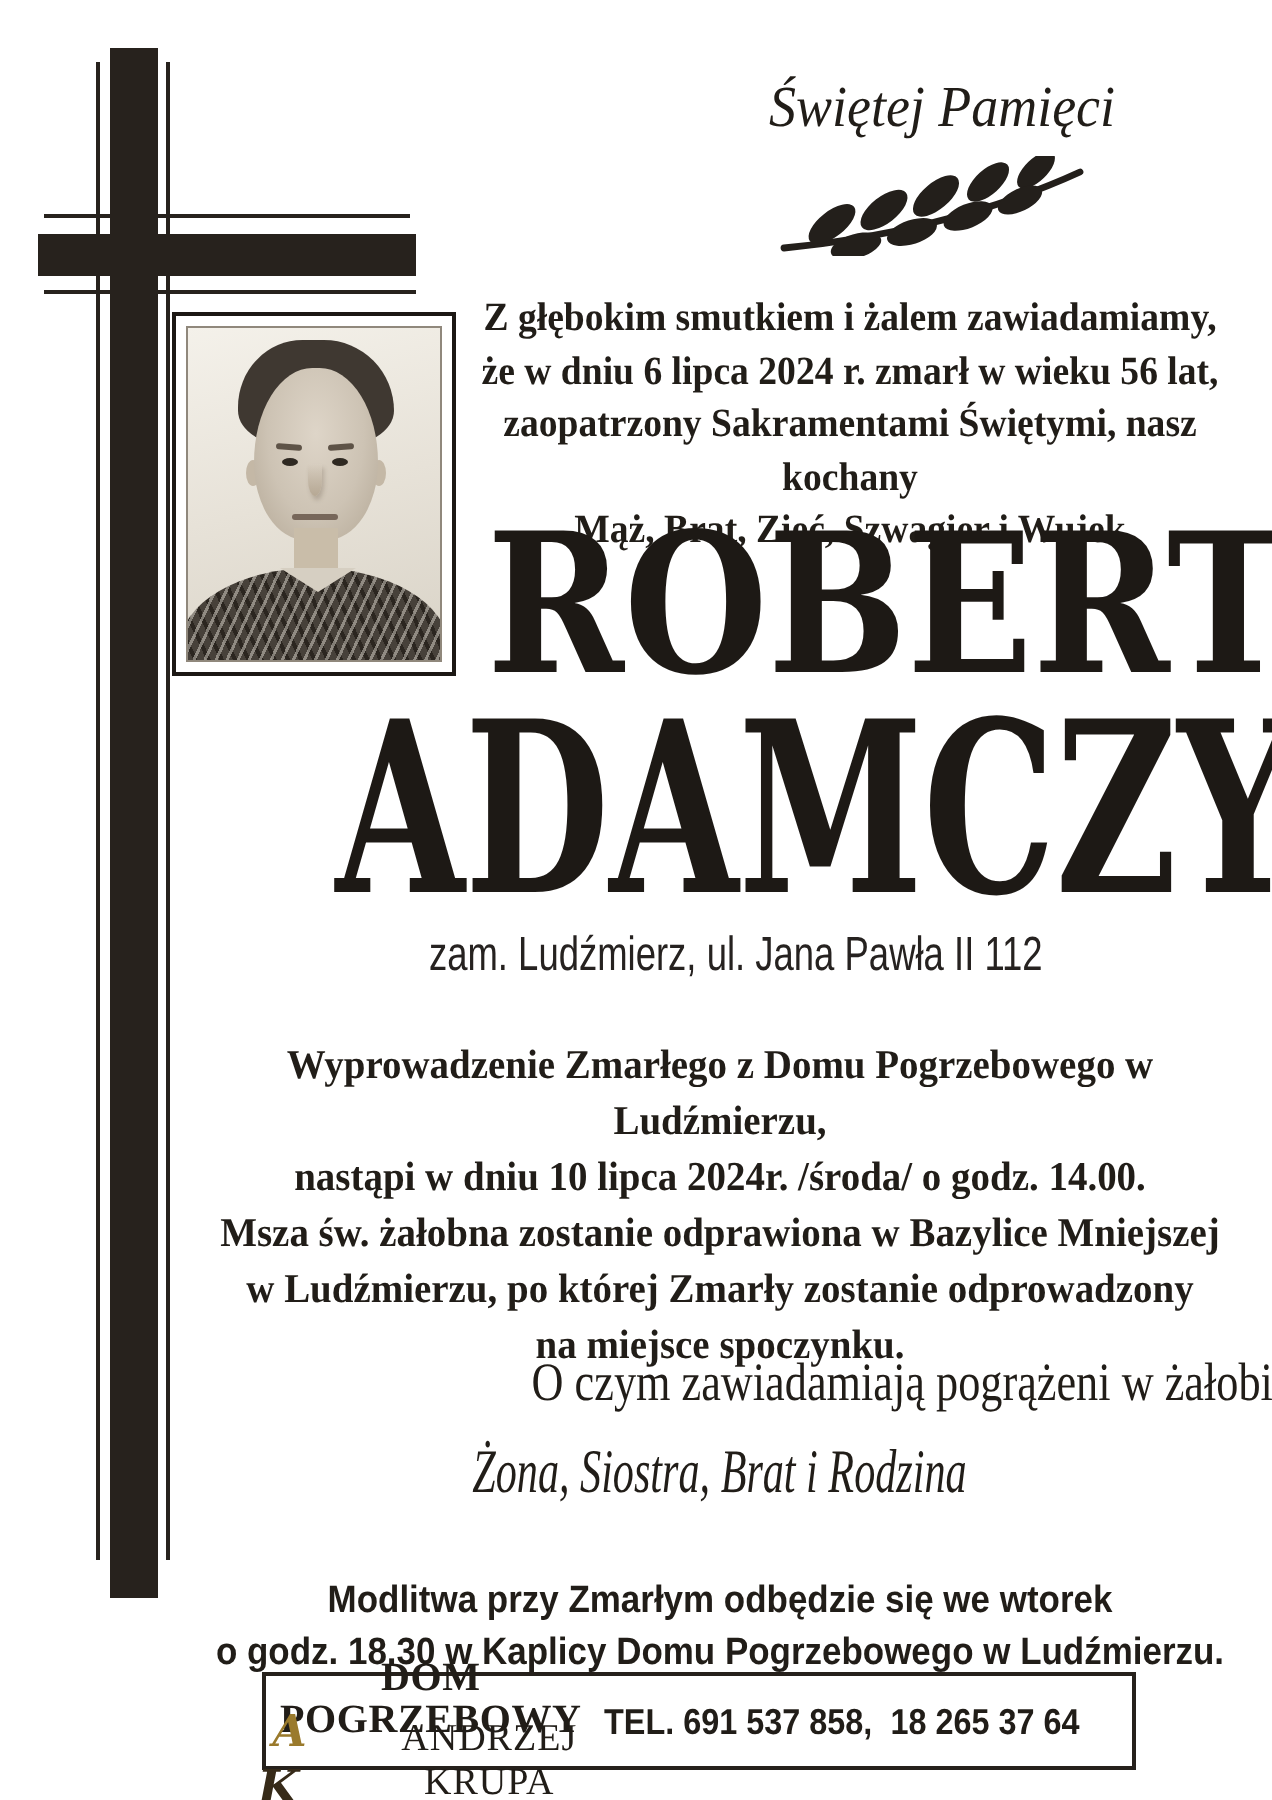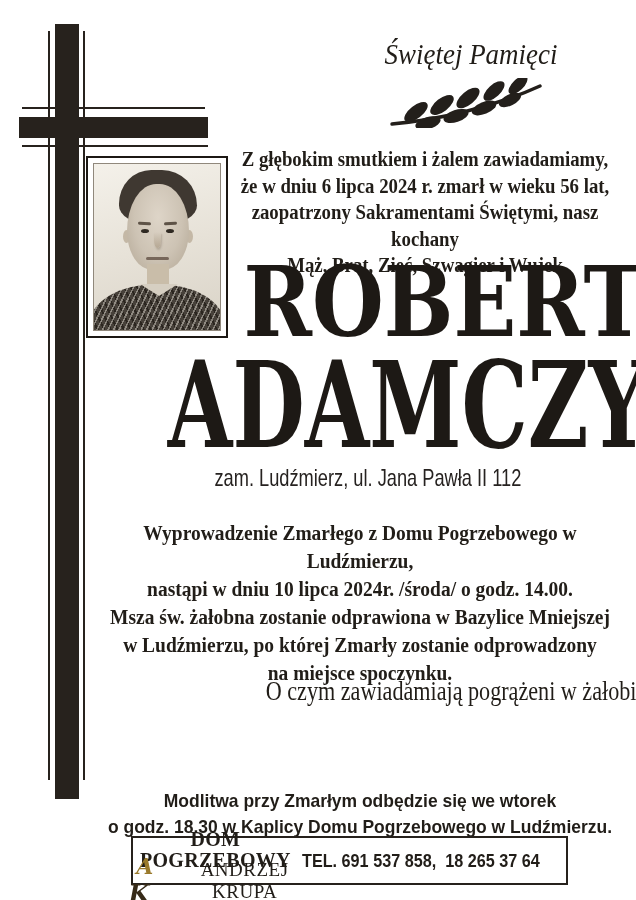--- a/index.html
+++ b/index.html
@@ -175,20 +175,23 @@
     <div>Wyprowadzenie Zmarłego z Domu Pogrzebowego w Ludźmierzu,</div>
     <div>nastąpi w dniu 10 lipca 2024r. /środa/ o godz. 14.00.</div>
     <div>Msza św. żałobna zostanie odprawiona w Bazylice Mniejszej</div>
     <div>w Ludźmierzu, po której Zmarły zostanie odprowadzony</div>
     <div>na miejsce spoczynku.</div>
   </div>
 
   <div class="mourn-intro">
     <span class="sq">O czym zawiadamiają pogrążeni w żałobie</span>
   </div>
+  <div class="mourn-family">
+    <span class="sq">Żona, Siostra, Brat i Rodzina</span>
+  </div>
 
   <div class="prayer">
     <div>Modlitwa przy Zmarłym odbędzie się we wtorek</div>
     <div>o godz. 18.30 w Kaplicy Domu Pogrzebowego w Ludźmierzu.</div>
   </div>
 
   <div class="footer-box">
     <div class="fb-left">
       <div class="fb-company">DOM POGRZEBOWY</div>
       <div class="fb-owner-row">

